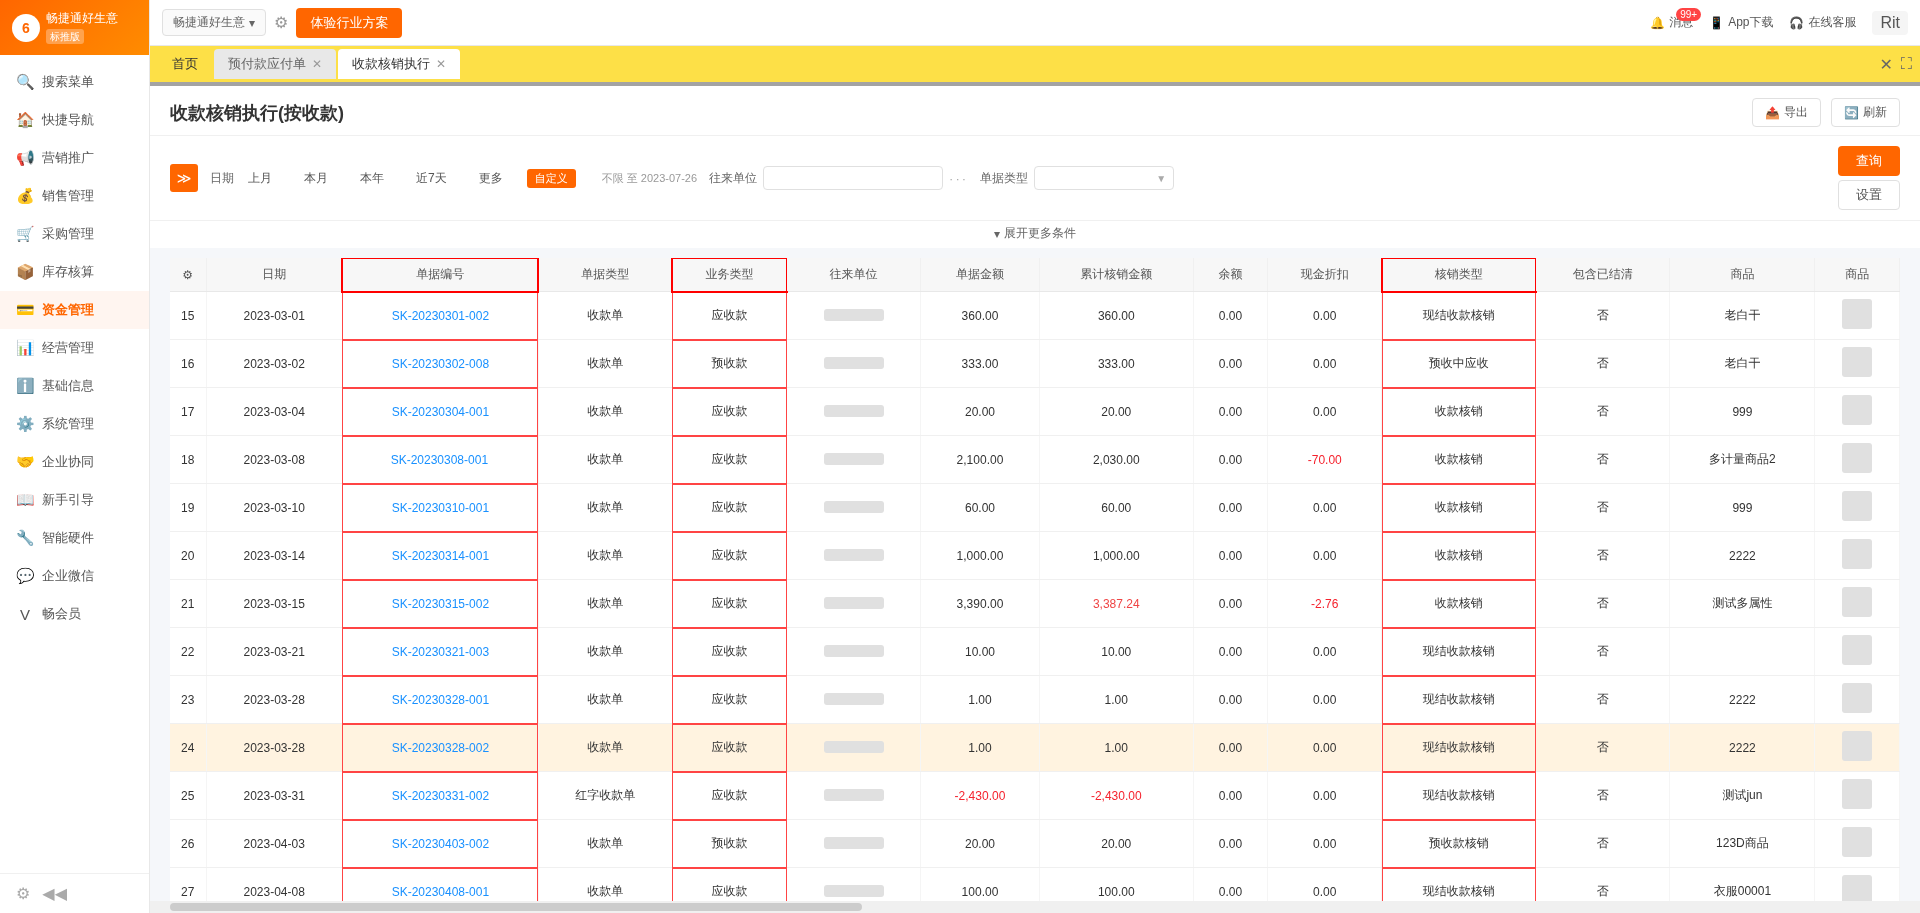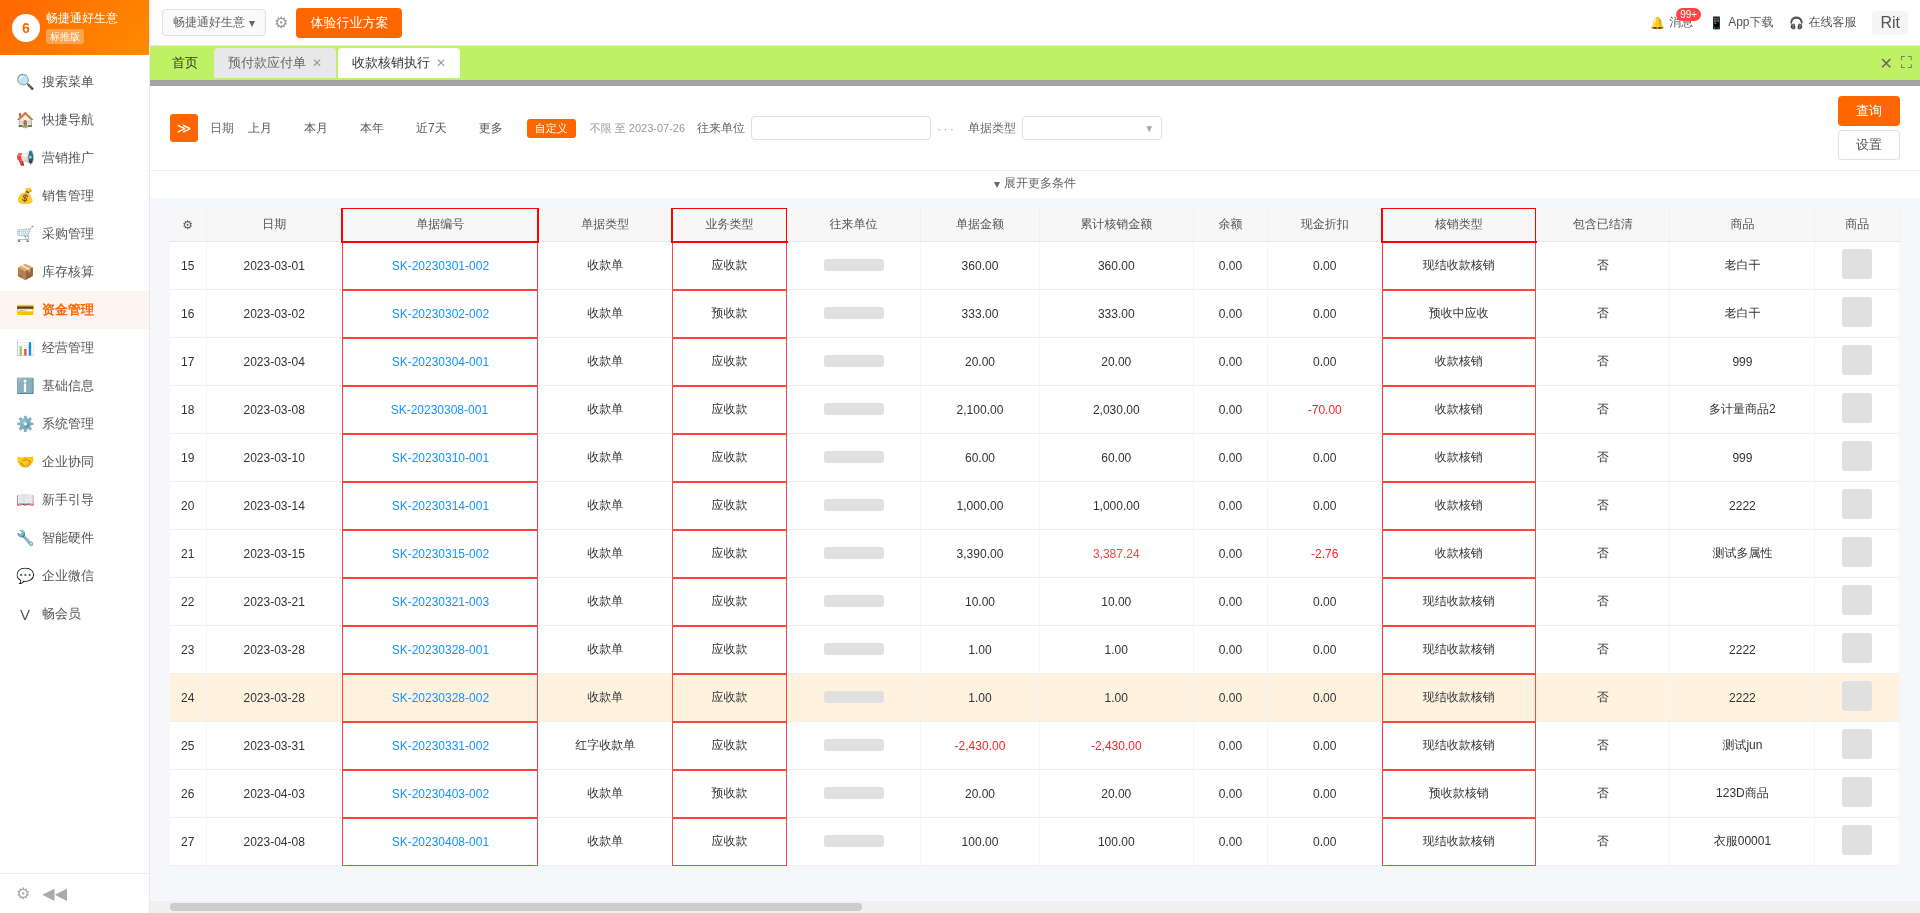--- a/index.html
+++ b/index.html
@@ -28,21 +28,21 @@
     .topbar-gear { color: #999; cursor: pointer; font-size: 16px; }
     .topbar-solution-btn { background: #ff6600; color: #fff; border: none; padding: 6px 14px; border-radius: 4px; cursor: pointer; font-size: 13px; }
     .topbar-right { display: flex; align-items: center; gap: 16px; }
     .topbar-notification { display: flex; align-items: center; gap: 4px; font-size: 12px; color: #555; cursor: pointer; position: relative; }
     .topbar-badge { background: #ff4444; color: #fff; font-size: 10px; padding: 1px 4px; border-radius: 8px; position: absolute; top: -6px; right: -8px; }
     .topbar-app { display: flex; align-items: center; gap: 4px; font-size: 12px; color: #555; cursor: pointer; }
     .topbar-service { display: flex; align-items: center; gap: 4px; font-size: 12px; color: #555; cursor: pointer; }
     .topbar-user { font-size: 16px; color: #555; cursor: pointer; background: #f5f5f5; padding: 3px 8px; border-radius: 4px; }
 
     
-    .tabs { height: 40px; background: #bef264; display: flex; align-items: center; padding: 0 8px; gap: 2px; border-bottom: 6px solid #a3a3a3; flex-shrink: 0; }
+    .tabs { height: 40px; background: #fde047; display: flex; align-items: center; padding: 0 8px; gap: 2px; border-bottom: 4px solid #a3a3a3; flex-shrink: 0; }
     .tab { display: flex; align-items: center; gap: 6px; padding: 6px 14px; background: #e8e8e8; border-radius: 4px 4px 0 0; cursor: pointer; font-size: 13px; color: #666; }
     .tab.active { background: #fff; color: #333; font-weight: 500; }
     .tab-close { font-size: 12px; color: #999; cursor: pointer; }
     .tab-home { background: transparent; color: #333; }
     .tabs-right { margin-left: auto; display: flex; gap: 8px; align-items: center; }
     .tab-action-btn { background: none; border: none; cursor: pointer; color: #666; font-size: 16px; }
 
     
     .content { flex: 1; overflow: hidden; display: flex; flex-direction: column; background: #f5f7fa; }
 
@@ -216,34 +216,47 @@
       <span class="tab-close">✕</span>
     </div>
     <div class="tabs-right">
       <button class="tab-action-btn">✕</button>
       <button class="tab-action-btn">⛶</button>
     </div>
   </div>
 
   <div class="content">
 
+    <div class="page-header">
+      <div class="page-title">收款核销执行(按收款)</div>
+      <div class="page-actions">
+        <button class="btn-export">
+          <span>📤</span>
+          <span>导出</span>
+        </button>
+        <button class="btn-refresh">
+          <span>🔄</span>
+          <span>刷新</span>
+        </button>
+      </div>
+    </div>
 
     <div class="filter-bar">
       <div class="filter-toggle">≫</div>
       <div class="filter-group">
         <span class="filter-label">日期</span>
         <div class="filter-date-group">
           <button class="filter-date-btn">上月</button>
           <button class="filter-date-btn">本月</button>
           <button class="filter-date-btn">本年</button>
           <button class="filter-date-btn">近7天</button>
           <button class="filter-date-btn">更多</button>
           <button class="filter-custom-btn">自定义</button>
         </div>
-        <div style="display:flex;flex-direction:column;margin-left:8px;">
+        <div style="display:flex;flex-direction:column;margin-left:20px;">
           <span class="filter-date-range">不限 至 2023-07-26</span>
         </div>
       </div>
       <div class="filter-group">
         <span class="filter-label">往来单位</span>
         <input class="filter-input" type="text" style="width: 180px;">
         <span class="filter-dots">···</span>
       </div>
       <div class="filter-group">
         <span class="filter-label">单据类型</span>
@@ -299,21 +312,21 @@
     <td>0.00</td>
     <td style="color:#333">0.00</td>
     <td style="outline:1px solid #ff4444;outline-offset:-1px;">现结收款核销</td>
     <td>否</td>
     <td>老白干</td>
     <td><span style="display:inline-block;width:30px;height:30px;background:#e0e0e0;border-radius:3px;"></span></td>
   </tr>
             <tr>
     <td>16</td>
     <td>2023-03-02</td>
-    <td style="outline:1px solid #ff4444;outline-offset:-1px;"><a class="link-text">SK-20230302-002</a></td>
+    <td style="outline:1px solid #ff4444;outline-offset:-1px;"><a class="link-text">SK-20230302-008</a></td>
     <td>收款单</td>
     <td style="outline:1px solid #ff4444;outline-offset:-1px;">预收款</td>
     <td><span class="blurred">&nbsp;&nbsp;&nbsp;&nbsp;&nbsp;&nbsp;&nbsp;&nbsp;&nbsp;&nbsp;&nbsp;&nbsp;</span></td>
     <td style="color:#333">333.00</td>
     <td style="color:#333">333.00</td>
     <td>0.00</td>
     <td style="color:#333">0.00</td>
     <td style="outline:1px solid #ff4444;outline-offset:-1px;">预收中应收</td>
     <td>否</td>
     <td>老白干</td>

